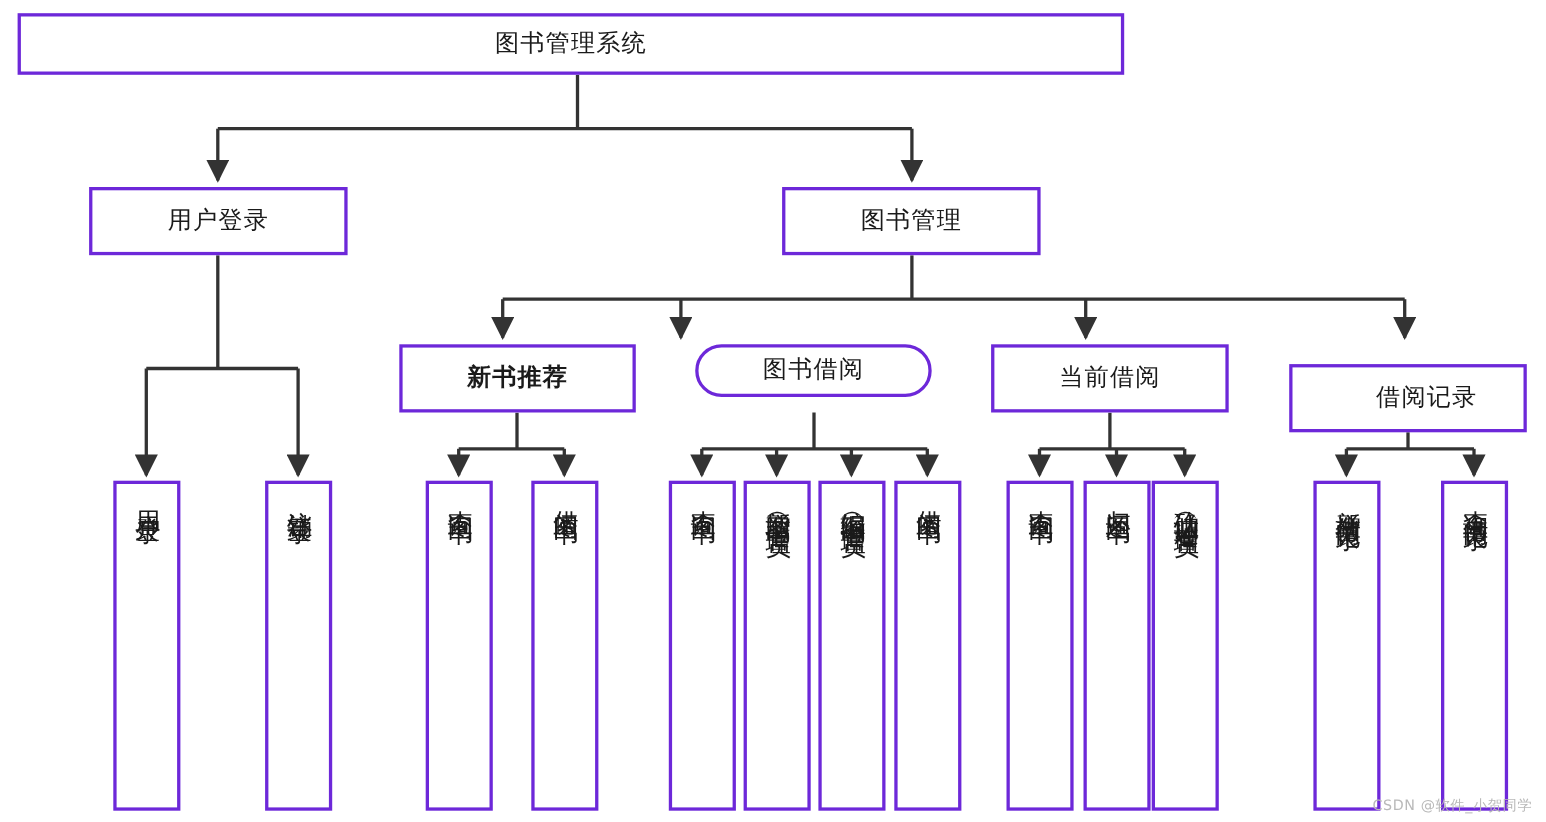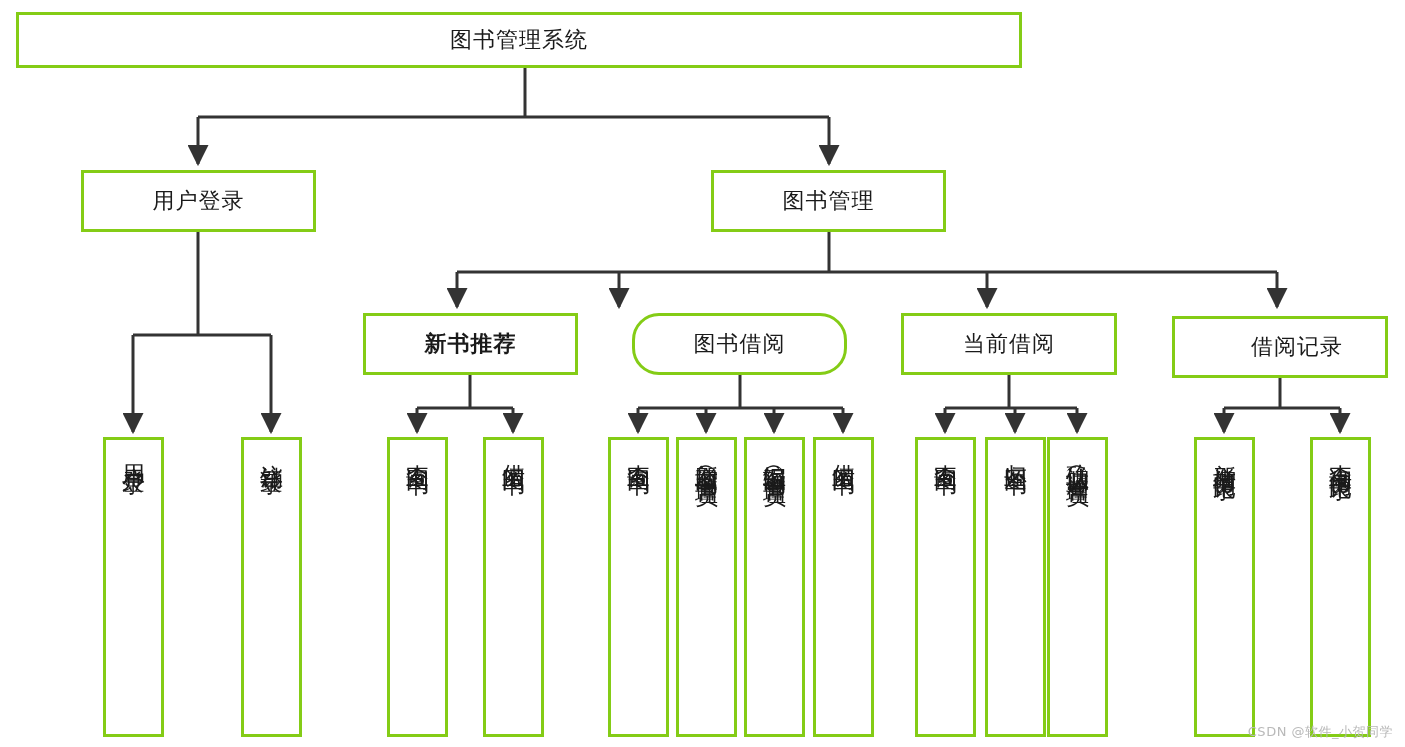--- a/index.html
+++ b/index.html
@@ -23,21 +23,21 @@
     position: absolute;
     top: 0;
     left: 0;
     width: 1405px;
     height: 747px;
   }
   .node-box {
     position: absolute;
     box-sizing: border-box;
     background: #ffffff;
-    border: 3px solid #84cc16;
+    border: 3px solid #6d28d9;
     display: flex;
     align-items: center;
     justify-content: center;
     color: #1a1a1a;
   }
   .node-label {
     font-size: 22px;
     line-height: 1.15;
     letter-spacing: 1px;
     white-space: nowrap;
@@ -127,27 +127,27 @@
   <div class="node-box" style="left:81px; top:170px; width:235px; height:62px;">
     <span class="node-label">用户登录</span>
   </div>
   <div class="node-box" style="left:711px; top:170px; width:235px; height:62px;text-align:center;">
     <span class="node-label">图书管理</span>
   </div>
 
   <div class="node-box" style="left:363px; top:313px; width:215px; height:62px;font-weight:bold;">
     <span class="node-label">新书推荐</span>
   </div>
-  <div class="node-box" style="left:632px; top:313px; width:215px; height:62px;border-radius:27px;">
+  <div class="node-box" style="left:632px; top:313px; width:215px; height:48px;border-radius:27px;">
     <span class="node-label">图书借阅</span>
   </div>
   <div class="node-box" style="left:901px; top:313px; width:216px; height:62px;">
     <span class="node-label">当前借阅</span>
   </div>
-  <div class="node-box" style="left:1172px; top:316px; width:216px; height:62px;padding-left:34px;">
+  <div class="node-box" style="left:1172px; top:331px; width:216px; height:62px;padding-left:34px;">
     <span class="node-label">借阅记录</span>
   </div>
 
   <div class="node-box vertical" style="left:103px; top:437px; width:61px; height:300px;">
     <span class="node-label">用户登录</span>
   </div>
   <div class="node-box vertical" style="left:241px; top:437px; width:61px; height:300px;">
     <span class="node-label">注销登录</span>
   </div>
 

